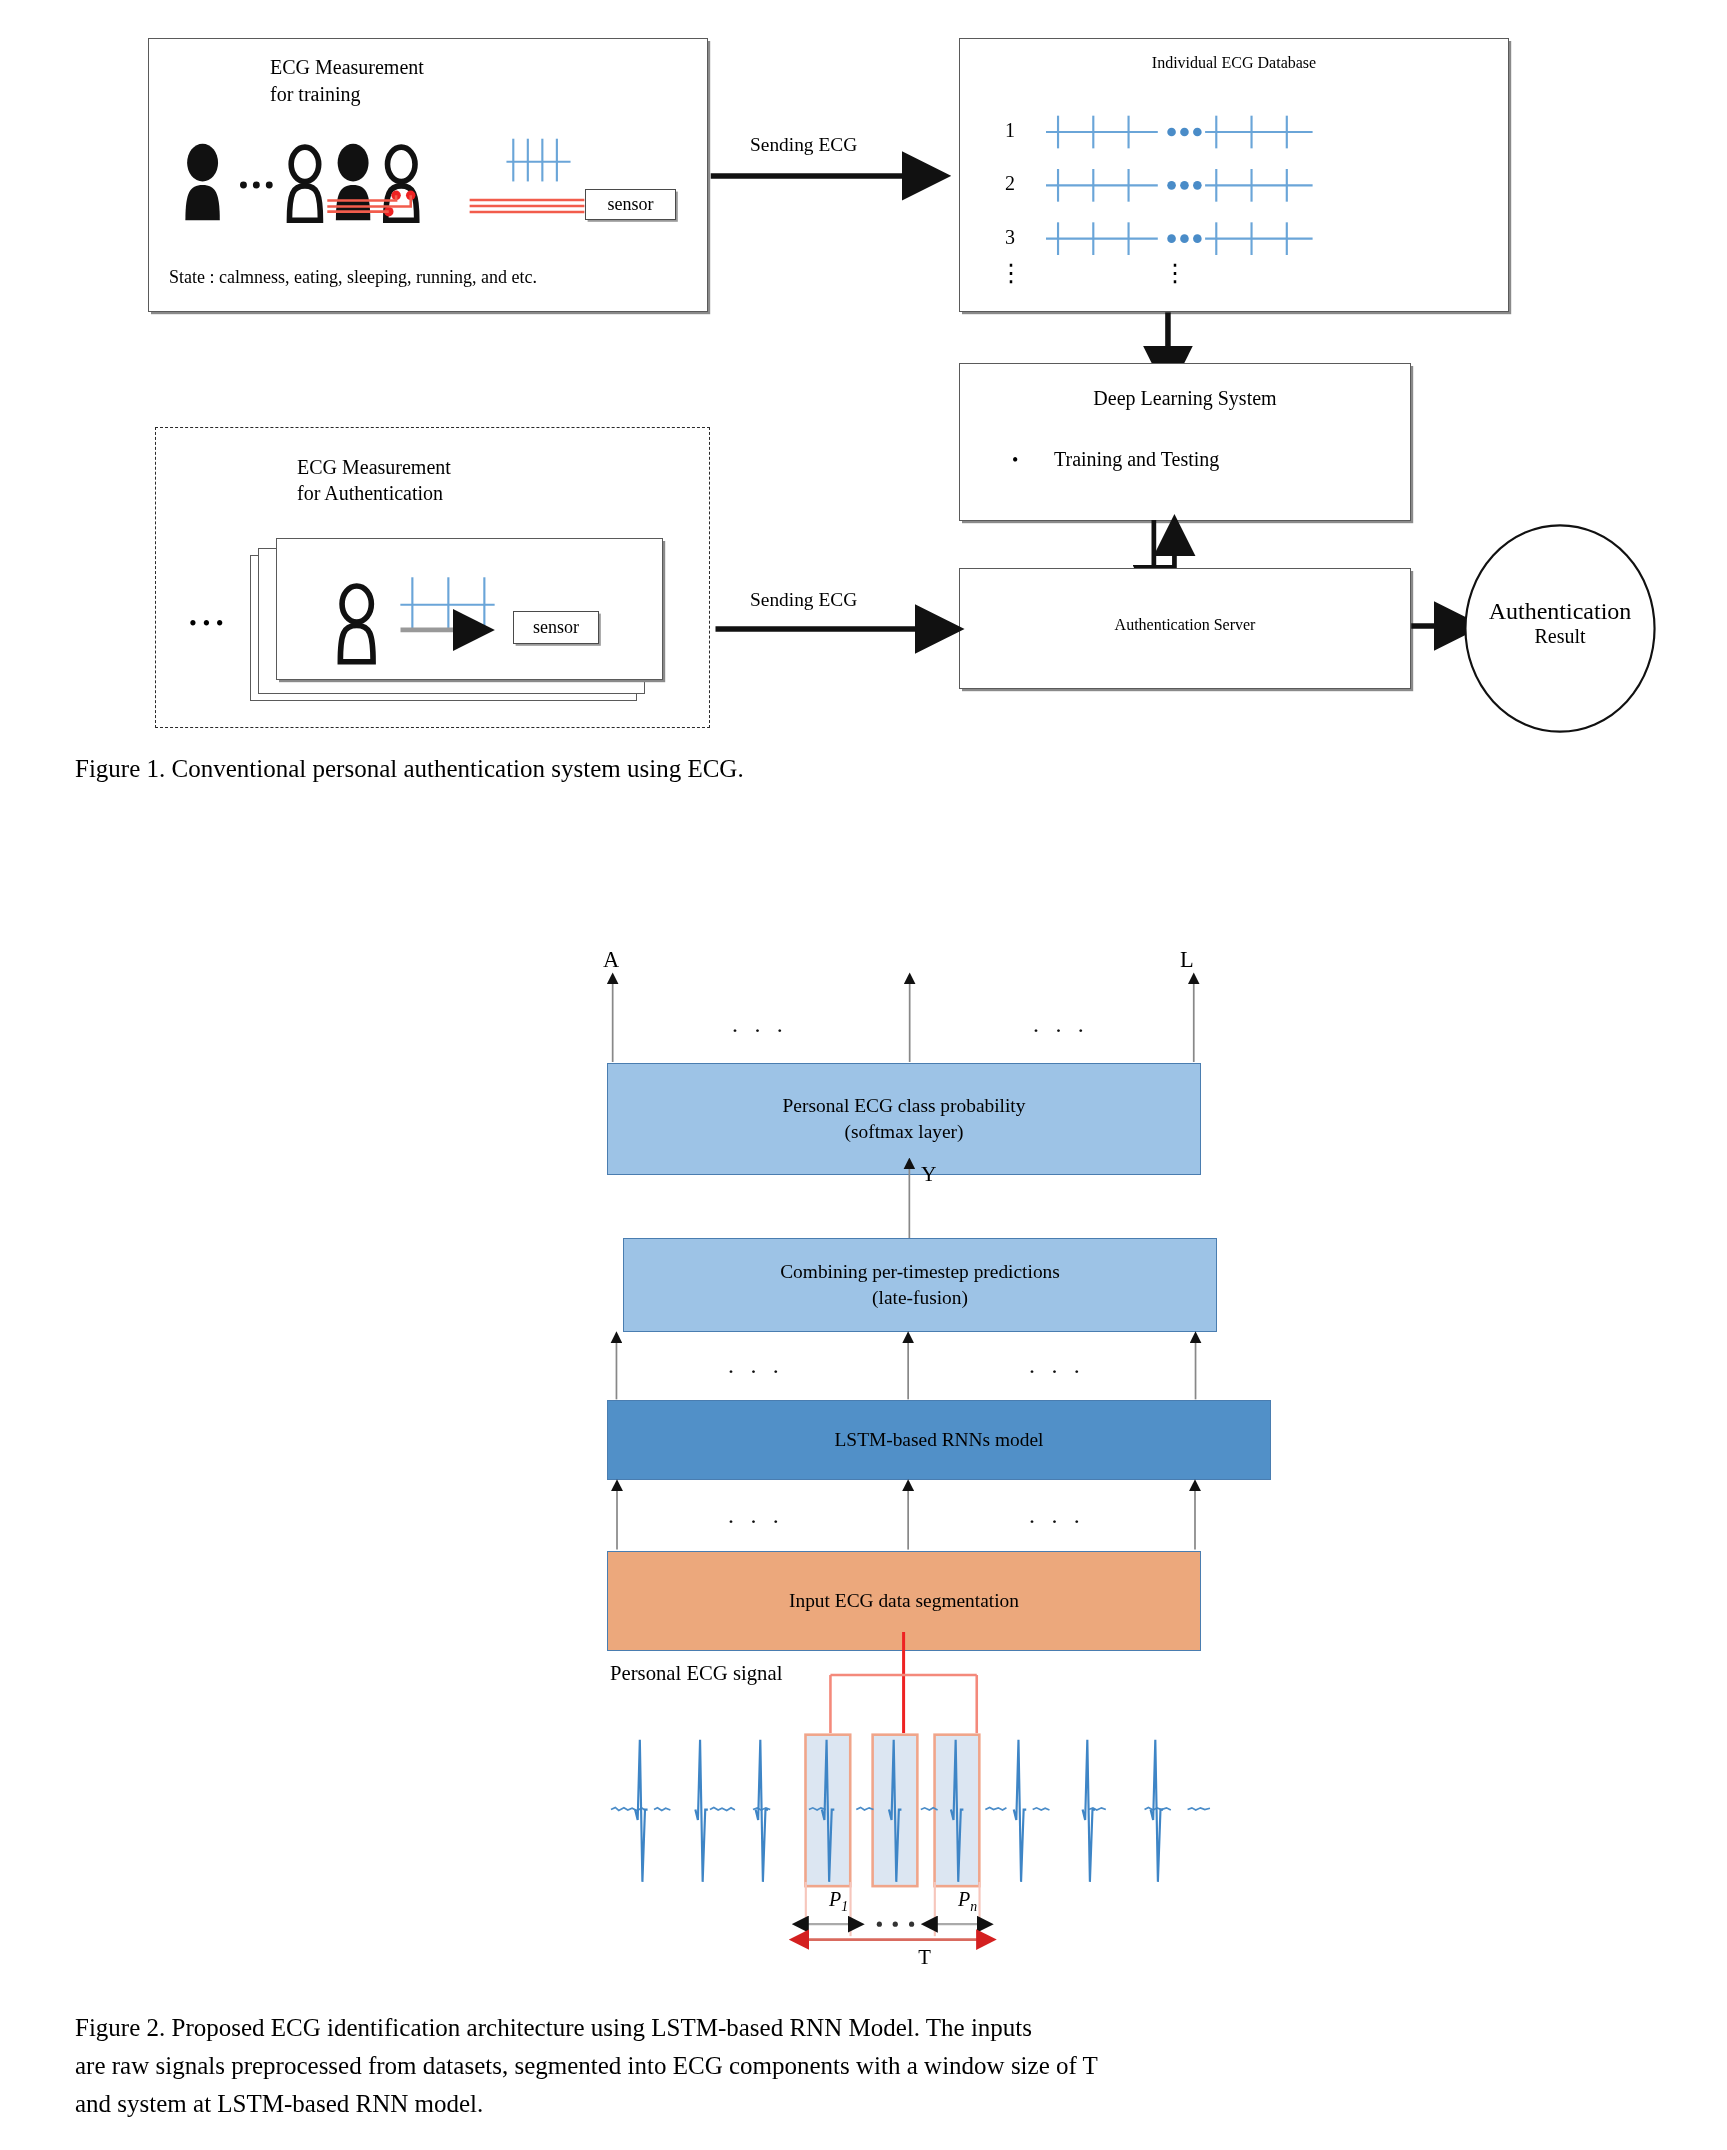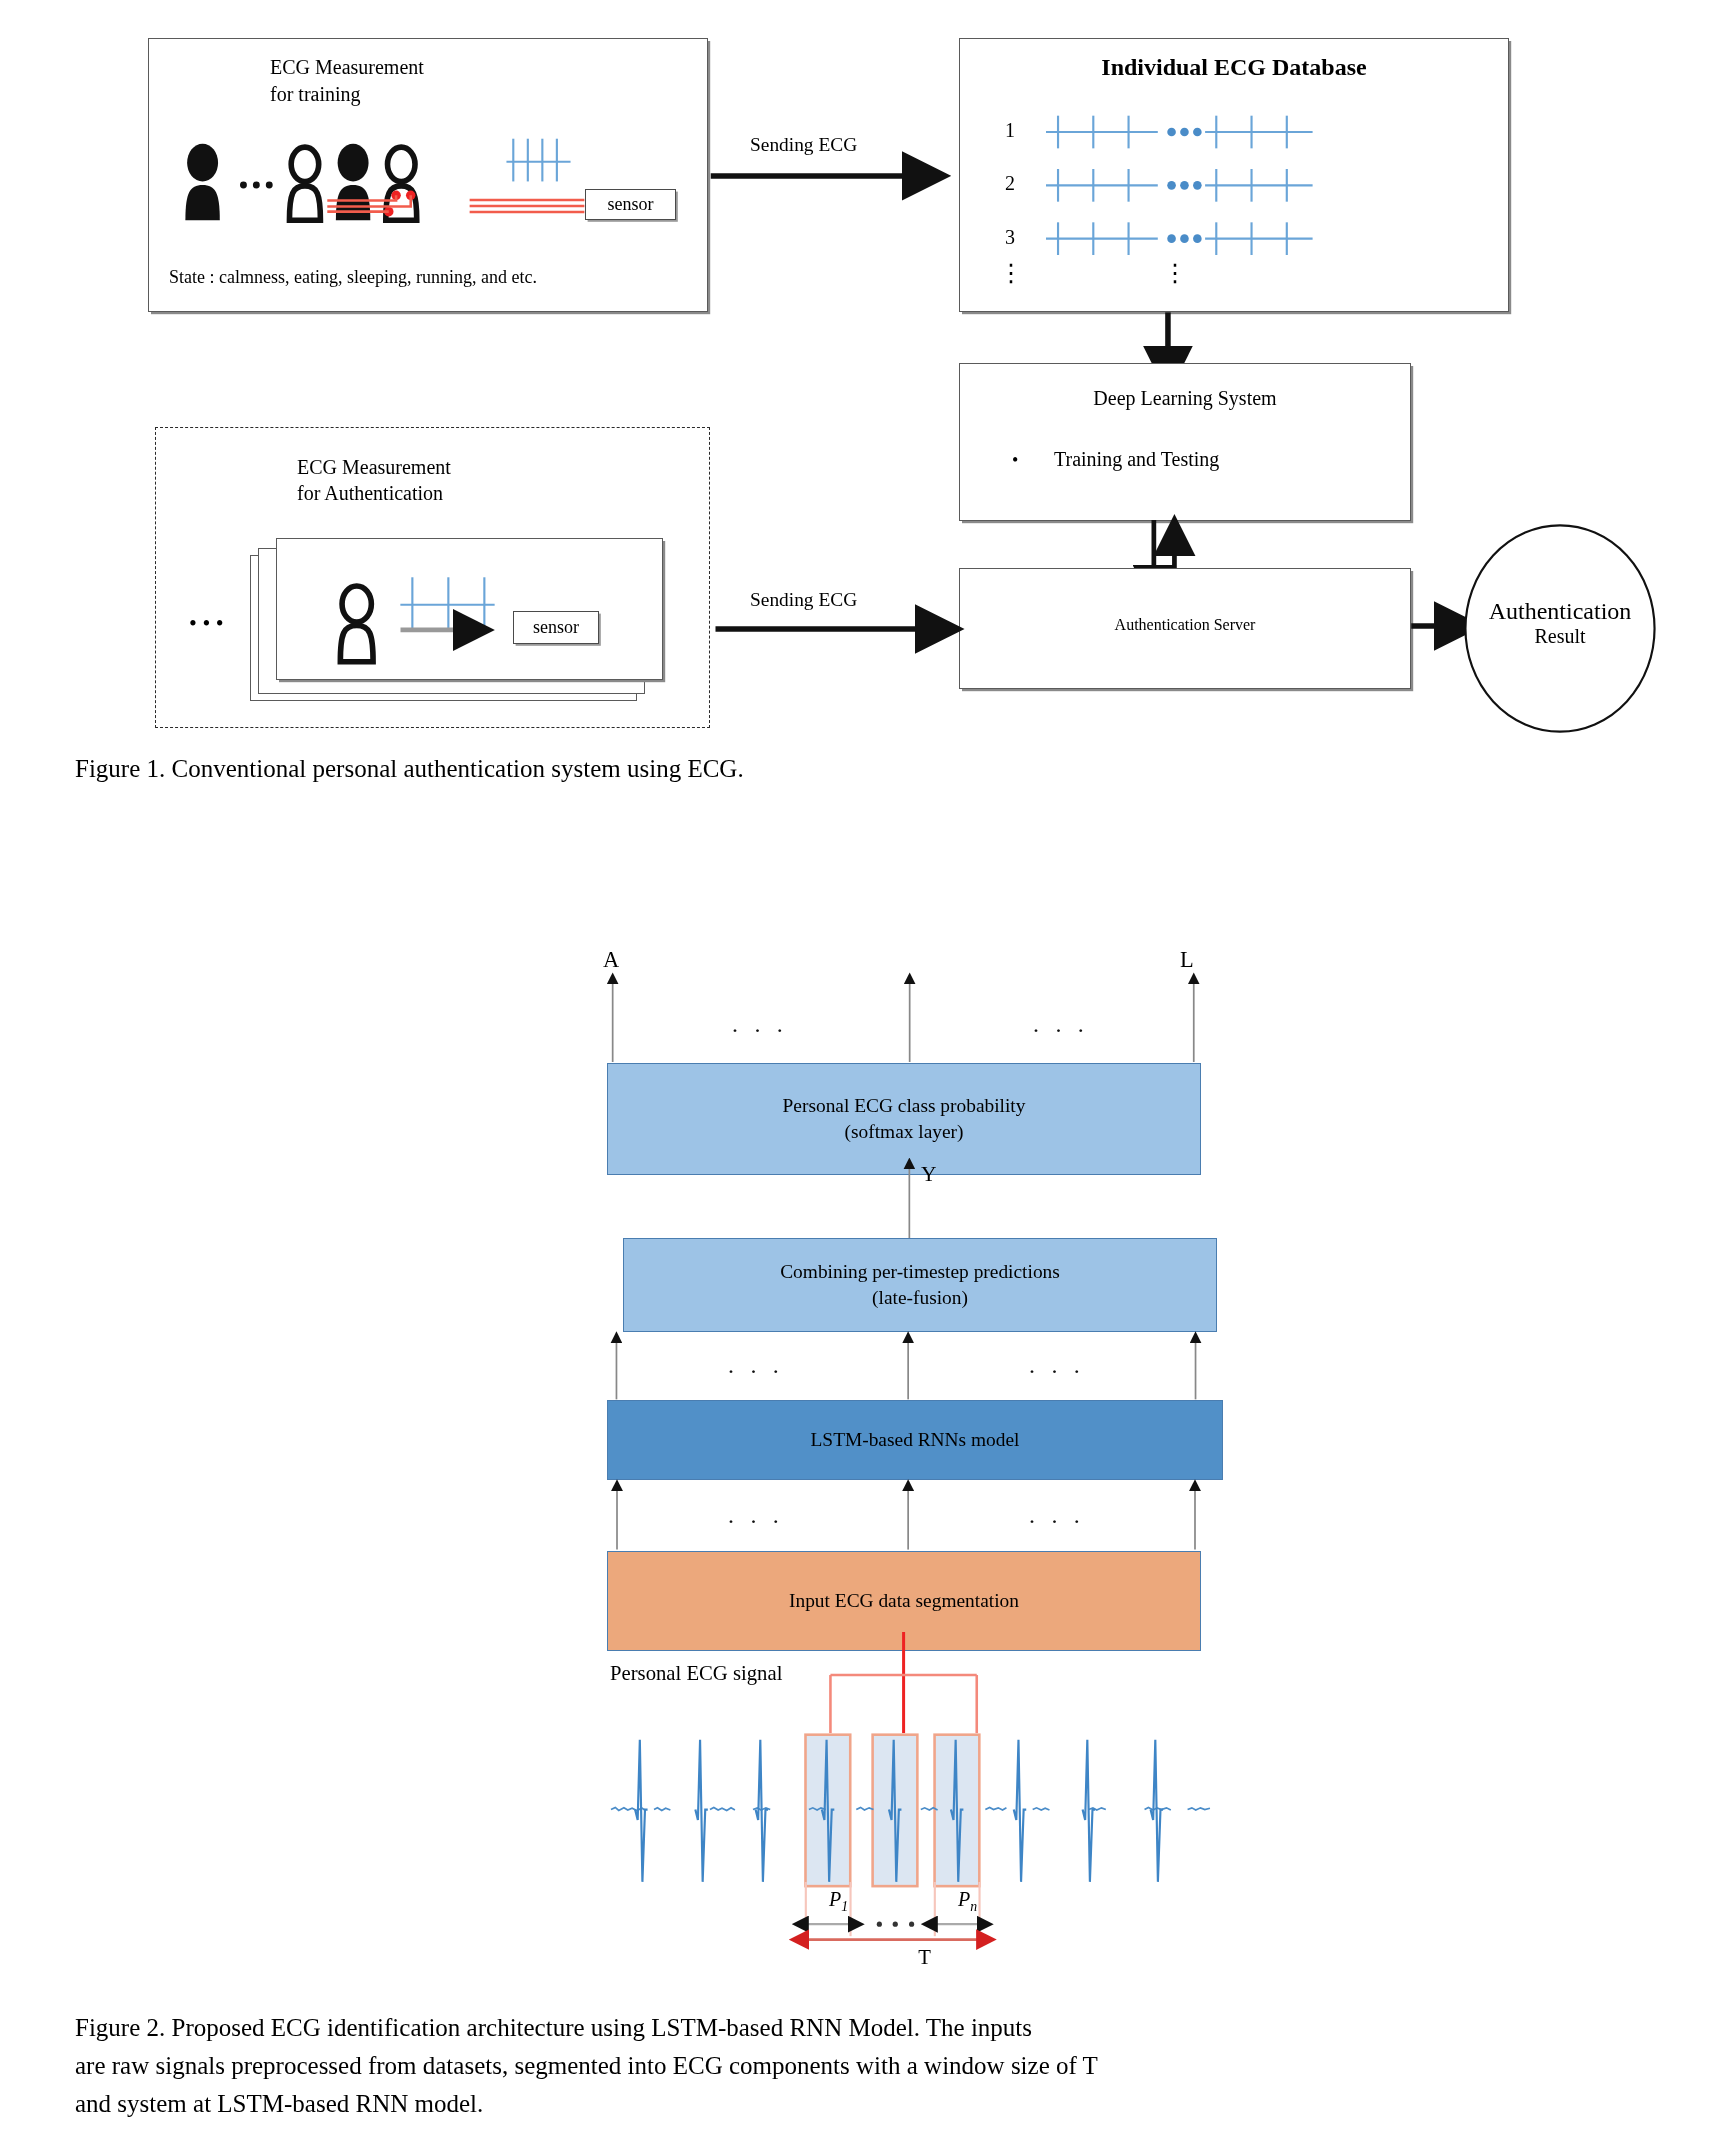--- a/index.html
+++ b/index.html
@@ -99,21 +99,21 @@
 <svg style="left:709px;top:170px;width:250px;height:17px;" viewBox="0 0 580 40" width="250" height="17">
   <defs>
       <marker id="ah" markerWidth="9" markerHeight="9" refX="7" refY="4.5" orient="auto">
     <path d="M0,0 L9,4.5 L0,9 z" fill="#111"></path>
       </marker>
     </defs>
   <path d="M0 14 L540 14" stroke="#111" stroke-width="13" marker-end="url(#ah)"></path>
 </svg>
 
 <div class="box shadow" style="left:959px;top:38px;width:550px;height:274px;"></div>
-<div class="ctr" style="left:959px;top:54px;width:550px;font-size:24px;font-weight:bold;">Individual ECG Database</div>
+<div class="ctr" style="left:959px;top:54px;width:550px;font-size:16px;">Individual ECG Database</div>
 
 <div class="lbl" style="left:1005px;top:119px;font-size:20px;">1</div>
 <div class="lbl" style="left:1005px;top:172px;font-size:20px;">2</div>
 <div class="lbl" style="left:1005px;top:226px;font-size:20px;">3</div>
 
 <svg style="left:1046px;top:113px;width:430px;height:155px;" viewBox="0 0 1000 360" width="430" height="155">
   <g stroke="#6AA5D8" stroke-width="5" fill="none">
 
     <path d="M0 44 L260 44"></path>
       <path d="M28 6 L28 82"></path>
@@ -267,21 +267,21 @@
 <svg style="left:607px;top:1332px;width:598px;height:71px;" viewBox="0 0 1390 164" width="598" height="71">
   <g stroke="#888" stroke-width="4" fill="none" marker-end="url(#ts)">
     <path d="M22 156 L22 6"></path>
       <path d="M700 156 L700 6"></path>
       <path d="M1368 156 L1368 6"></path>
   </g>
 </svg>
 <div class="dots" style="left:728px;top:1352px;">. . .</div>
 <div class="dots" style="left:1029px;top:1352px;">. . .</div>
 
-<div class="layer" style="left:607px;top:1400px;width:616px;height:80px;background:#5190C8;">
+<div class="layer" style="left:607px;top:1400px;width:664px;height:80px;background:#5190C8;">
   <span>LSTM-based RNNs model</span>
 </div>
 
 <svg style="left:607px;top:1480px;width:598px;height:73px;" viewBox="0 0 1390 170" width="598" height="73">
   <g stroke="#888" stroke-width="4" fill="none" marker-end="url(#ts)">
     <path d="M22 162 L22 6"></path>
       <path d="M700 162 L700 6"></path>
       <path d="M1368 162 L1368 6"></path>
   </g>
 </svg>

